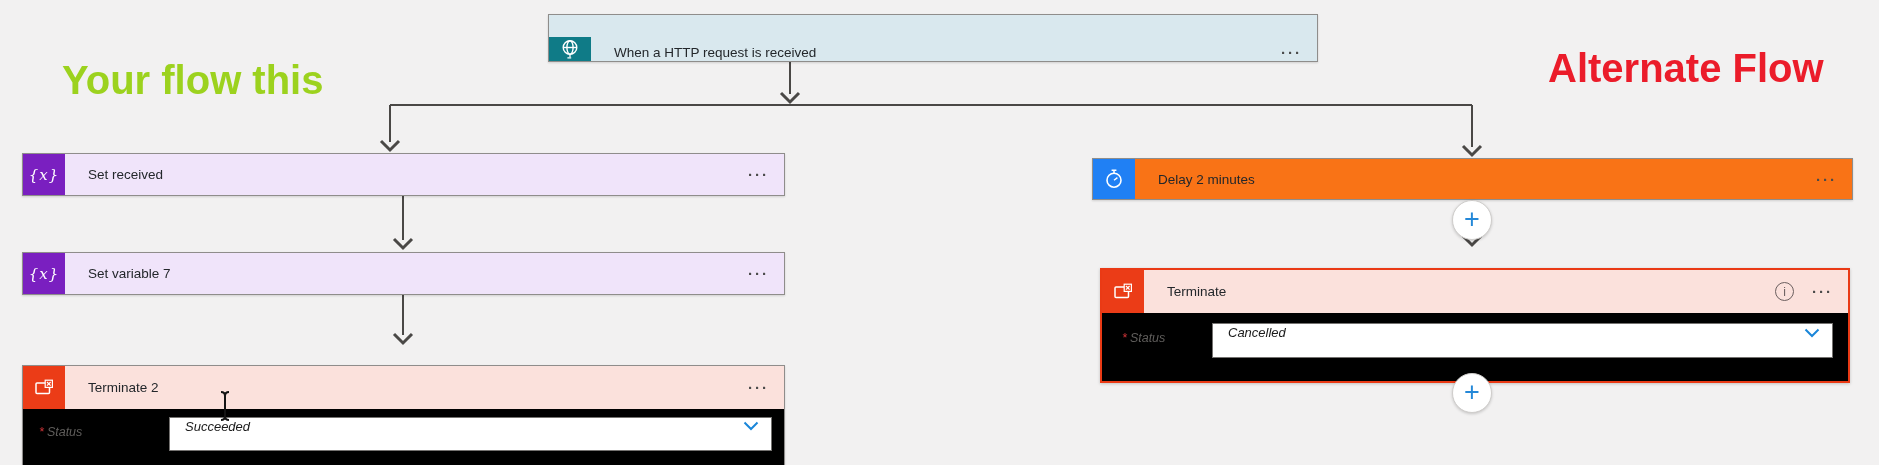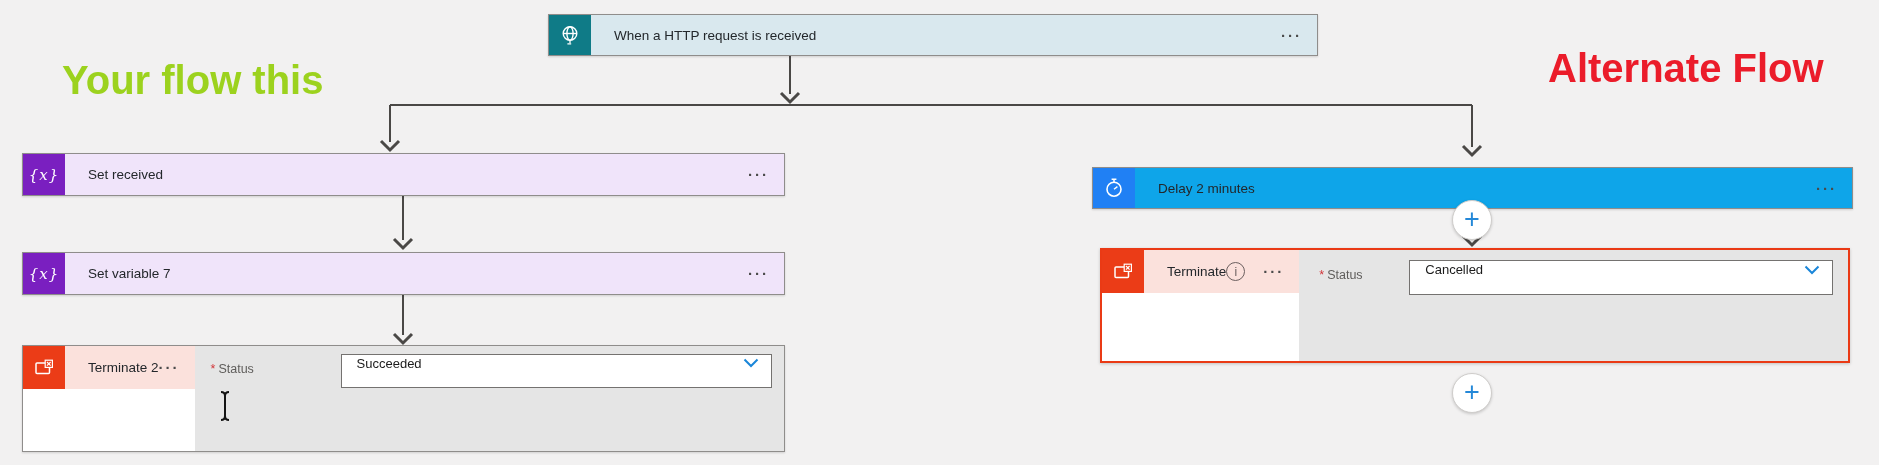--- a/index.html
+++ b/index.html
@@ -19,29 +19,29 @@
     box-shadow:0 1px 2px rgba(0,0,0,.14);z-index:2;box-sizing:border-box;}
   .card-icon{width:42px;flex:none;display:flex;align-items:center;justify-content:center;color:#fff;}
   .card-main{flex:1;display:flex;align-items:center;justify-content:space-between;
     padding:0 15px 0 23px;font-size:13.5px;color:#23272b;}
   .menu-dots{color:#4a4a4a;font-size:15px;font-weight:700;letter-spacing:2px;cursor:pointer;}
   .hdr-right{display:flex;align-items:center;gap:18px;}
 
   .teal{background:#0f7b87;}     .trigger-bg{background:#d9e8ee;}
   .purple{background:#7a1fc0;}   .purple-bg{background:#f0e4fa;}
   .redx{background:#eb3c17;}     .pink-bg{background:#fbe1dc;}
-  .blue{background:#2080f4;}     .blue-bg{background:#0ea5e9;margin-top:9px;}
+  .blue{background:#2080f4;}     .blue-bg{background:#f97316;}
 
   .vbx{font-family:"DejaVu Serif",serif;font-style:italic;font-size:15px;letter-spacing:1px;}
 
-  .group{position:absolute;display:flex;flex-direction:row;z-index:2;box-sizing:border-box;
-    border:1px solid #8f8d8b;box-shadow:0 1px 2px rgba(0,0,0,.14);background:#fff;}
+  .group{position:absolute;display:flex;flex-direction:column;z-index:2;box-sizing:border-box;
+    border:1px solid #8f8d8b;box-shadow:0 1px 2px rgba(0,0,0,.14);background:#fff;margin-top:20px;}
   .group .card{position:relative;border:none;box-shadow:none;height:43px;flex:none;}
   .group.selected{border:2px solid #ea3a15;box-shadow:0 1px 3px rgba(0,0,0,.2);}
-  .form-body{position:relative;background:#e5e5e5;flex:1;}
+  .form-body{position:relative;background:#000000;flex:1;font-style:italic;}
   .form-label{position:absolute;font-size:12.5px;color:#5f5d5b;}
   .req{color:#d13438;margin-right:3px;}
   .dropdown{position:absolute;background:#fff;border:1px solid #747270;display:flex;
     align-items:center;justify-content:space-between;padding:0 12px 16px 15px;
     font-size:13px;color:#1b1b1b;cursor:pointer;box-sizing:border-box;}
 
   .plus-btn{position:absolute;width:40px;height:40px;border-radius:50%;background:#fff;
     border:1px solid #cfcdcb;box-shadow:0 1px 3px rgba(0,0,0,.18);color:#2488d8;
     font-size:27px;line-height:37px;text-align:center;z-index:3;cursor:pointer;box-sizing:border-box;}
 
@@ -67,21 +67,21 @@
     <path class="arrowhead" d="M394 239 L403 248 L412 239"></path>
     <path class="conn" d="M403 295 V335"></path>
     <path class="arrowhead" d="M394 334 L403 343 L412 334"></path>
     <path class="conn" d="M1472 200 V237"></path>
     <path class="arrowhead" d="M1463 236 L1472 245 L1481 236"></path>
   </svg>
 
   <div class="annotation red">Alternate Flow</div>
   <div class="annotation green">Your flow this</div>
 
-  <div class="card trigger-bg" style="left:548px;top:14px;width:770px;height:42px;">
+  <div class="card trigger-bg" style="left:548px;top:14px;width:770px;height:48px;align-items:flex-end;">
     <div class="card-icon teal">
       <svg width="24" height="24" viewBox="0 0 24 24" fill="none" stroke="#fff" stroke-width="1.4">
         <circle cx="12" cy="10.5" r="6.8"></circle>
         <ellipse cx="12" cy="10.5" rx="3.1" ry="6.8"></ellipse>
         <path d="M5.3 10.5 H18.7"></path>
         <path d="M12 17.3 V20 M9.4 20.8 H13.2" stroke-width="1.3"></path>
       </svg>
     </div>
     <div class="card-main">
       <span>When a HTTP request is received</span>

